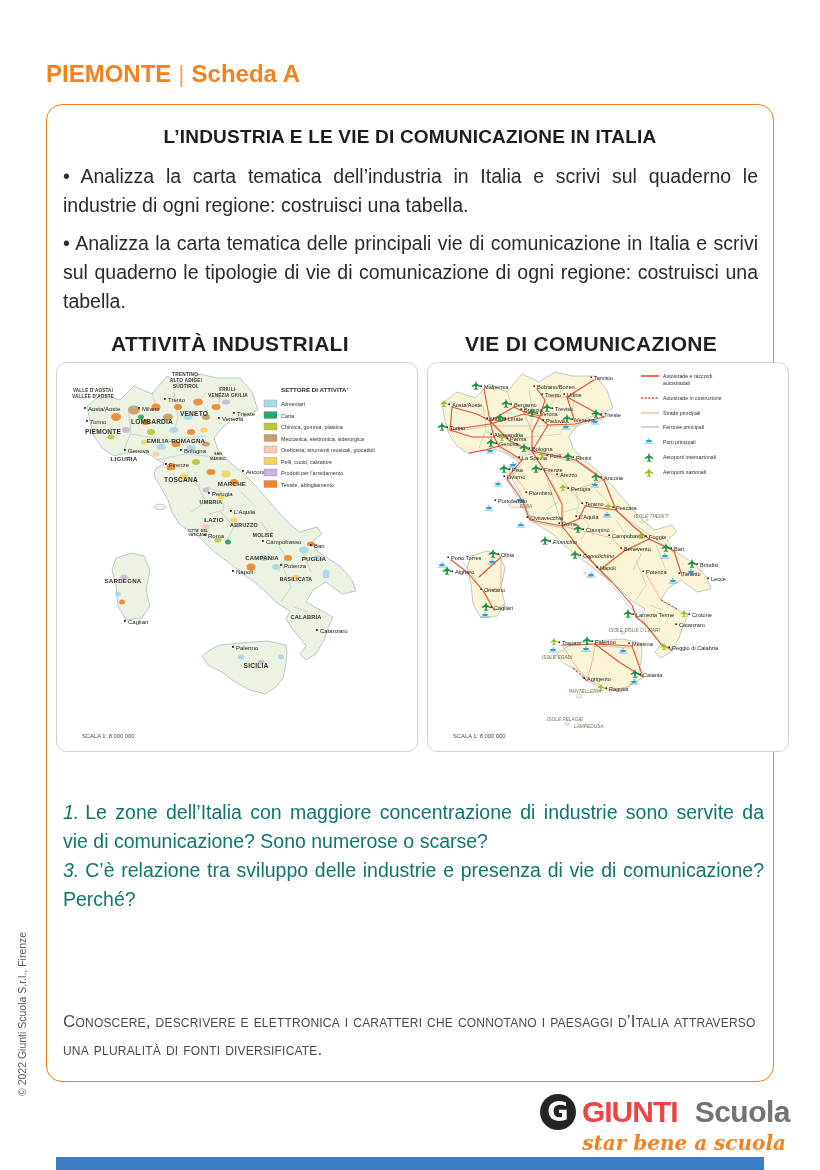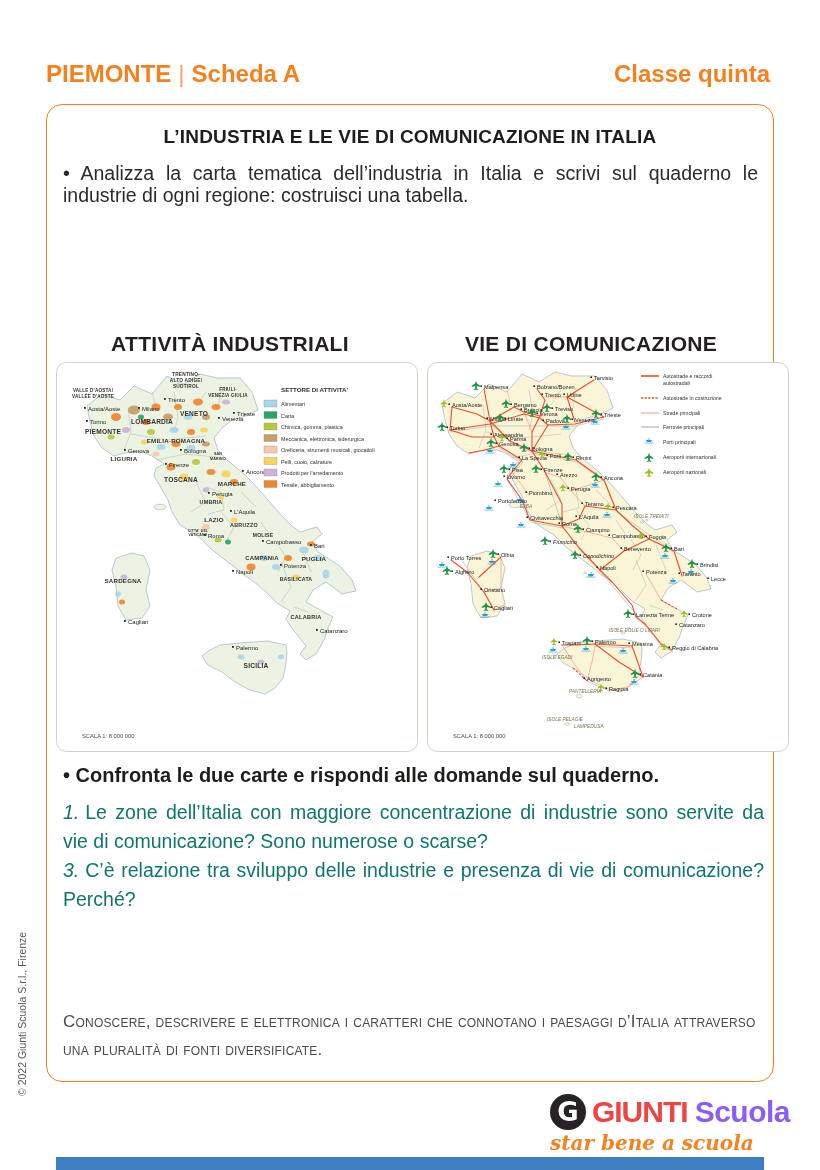--- a/index.html
+++ b/index.html
@@ -6,21 +6,21 @@
   .page{position:relative;width:820px;height:1170px;background:#fff;overflow:hidden;
         font-family:"Liberation Sans","DejaVu Sans",sans-serif;color:#231f20;}
   .hdr-left{position:absolute;left:46px;top:60px;font-size:24px;font-weight:bold;color:#f5801e;}
   .hdr-sep{font-weight:normal;color:#f8a45c;padding:0 7px;}
   .hdr-sheet{font-weight:bold;margin-top:40px;}
   .hdr-right{position:absolute;right:50px;top:60px;font-size:24px;font-weight:bold;color:#f5801e;}
   .box{position:absolute;left:46px;top:104px;width:726px;height:976px;
        border:1.5px solid #f5801e;border-radius:16px;}
   .box-title{position:absolute;top:21px;left:0;width:100%;text-align:center;
              font-size:19px;font-weight:bold;letter-spacing:.2px;color:#1d1d1b;}
-  .instr{position:absolute;top:57px;left:16px;width:695px;font-size:19.5px;line-height:22px;
+  .instr{position:absolute;top:57px;left:16px;width:695px;font-size:19.5px;line-height:29px;
          text-align:justify;color:#2b2b29;}
   .instr p{margin:0 0 9px 0;}
   .map-title{position:absolute;top:227px;font-size:21px;font-weight:bold;color:#29292
 7;text-align:center;letter-spacing:.3px;}
   #mtL{left:4px;width:358px;}
   #mtR{left:368px;width:352px;}
   .panel{position:absolute;top:257px;width:362px;height:390px;}
   #panL{left:9px;}
   #panR{left:380px;}
   .panel svg{width:100%;height:100%;display:block;}
@@ -32,40 +32,40 @@
   .objective{position:absolute;top:903px;left:16px;width:700px;font-variant:small-caps;
              font-size:17px;line-height:28px;color:#4a4a48;letter-spacing:.2px;}
   .copyright{position:absolute;left:16px;top:1096px;transform:rotate(-90deg);transform-origin:0 0;
              font-size:10.5px;color:#58585a;white-space:nowrap;}
   .logo{position:absolute;left:550px;top:1094px;width:240px;}
   .logo-row{display:flex;align-items:center;justify-content:flex-end;}
   .logo-mark{width:36px;height:36px;border-radius:50%;background:#272324;color:#fff;
              display:flex;align-items:center;justify-content:center;font-weight:bold;font-size:26px;
              font-family:"DejaVu Sans",sans-serif;margin-right:6px;flex:0 0 auto;}
   .logo-giunti{font-size:30px;font-weight:bold;color:#ef4444;letter-spacing:-1px;}
-  .logo-scuola{font-size:30px;font-weight:bold;color:#8b5cf6;margin-left:7px;letter-spacing:-.5px;}
-  .logo-tag{text-align:left;font-family:"DejaVu Serif",serif;font-style:italic;font-weight:bold;
+  .logo-scuola{font-size:30px;font-weight:bold;color:#737373;margin-left:17px;letter-spacing:-.5px;}
+  .logo-tag{text-align:right;font-family:"DejaVu Serif",serif;font-style:italic;font-weight:bold;
             font-size:20px;color:#f58220;margin-top:1px;padding-right:4px;}
   .bluebar{position:absolute;left:56px;right:56px;bottom:0;height:13px;background:#3d7dc1;}
 </style>
 </head>
 <body>
 
 <div class="page">
 
   <div class="hdr-left">
     <span>PIEMONTE</span><span class="hdr-sep">|</span><span class="hdr-sheet">Scheda A</span>
   </div>
-  <div class="hdr-right">Classe quinta</div>
 
   <div class="box">
     <div class="box-title">L’INDUSTRIA E LE VIE DI COMUNICAZIONE IN ITALIA</div>
 
     <div class="instr">
       <p>• Analizza la carta tematica dell’industria in Italia e scrivi sul quaderno le industrie di ogni regione: costruisci una tabella.</p>
+      <p>• Analizza la carta tematica delle principali vie di comunicazione in Italia e scrivi sul quaderno le tipologie di vie di comunicazione di ogni regione: costruisci una tabella.</p>
     </div>
 
     <div class="map-title" id="mtL">ATTIVITÀ INDUSTRIALI</div>
     <div class="map-title" id="mtR">VIE DI COMUNICAZIONE</div>
 
     <div class="panel" id="panL">
       <svg id="svg-ind" viewBox="0 0 362 390">
           <rect x="0.5" y="0.5" width="361" height="389" rx="10" fill="#ffffff" stroke="#ccd6c4" stroke-width="1"></rect>
           <g transform="translate(16,2)">
             <path d="M15,42 L30,30 L48,36 L62,22 L80,30 L95,12 L112,20 L128,10 L145,14 L168,14 L180,28 L186,46 L174,52 L160,56 L150,64 L142,74 L146,86 L155,96 L172,110 L182,120 L196,136 L208,150 L220,162 L228,168 L245,163 L250,170 L240,178 L246,188 L268,202 L280,216 L284,227 L270,230 L254,218 L241,226 L234,238 L250,247 L261,253 L256,264 L252,276 L244,290 L234,296 L228,290 L234,282 L227,273 L219,263 L214,255 L218,247 L205,239 L195,229 L186,221 L178,215 L172,211 L165,205 L152,195 L139,185 L127,173 L108,161 L100,148 L96,136 L88,122 L82,112 L84,104 L92,100 L80,92 L71,88 L57,88 L42,92 L30,84 L22,72 L18,58 Z" fill="#edf3e2" stroke="#9eb3bf" stroke-width="0.7" stroke-linejoin="round"></path>
@@ -623,21 +623,20 @@
             <text x="236" y="82" font-size="5.2" fill="#33322c">Porti principali</text>
             <path d="M0,-4.5 L1,-1.5 L4.5,0.9 L4.5,2 L1,1 L0.8,3.3 L2.3,4.5 L2.3,5.3 L0,4.7 L-2.3,5.3 L-2.3,4.5 L-0.8,3.3 L-1,1 L-4.5,2 L-4.5,0.9 L-1,-1.5 Z" transform="translate(222,95) scale(0.95)" fill="#1f9247"></path>
             <text x="236" y="97" font-size="5.2" fill="#33322c">Aeroporti internazionali</text>
             <path d="M0,-4.5 L1,-1.5 L4.5,0.9 L4.5,2 L1,1 L0.8,3.3 L2.3,4.5 L2.3,5.3 L0,4.7 L-2.3,5.3 L-2.3,4.5 L-0.8,3.3 L-1,1 L-4.5,2 L-4.5,0.9 L-1,-1.5 Z" transform="translate(222,110) scale(0.95)" fill="#95c11f"></path>
             <text x="236" y="112" font-size="5.2" fill="#33322c">Aeroporti nazionali</text>
           </g>
           <text x="26" y="376" font-size="5.8" fill="#4a4a4a">SCALA 1: 8 000 000</text>
         </svg>
     </div>
 
-    <div class="confronta">• Confronta le due carte e rispondi alle domande sul quaderno.</div>
 
     <div class="questions">
       <p><span class="qnum">1.</span><span>Le zone dell’Italia con maggiore concentrazione di industrie sono servite da vie di comunicazione? Sono numerose o scarse?</span></p>
       <p><span class="qnum">3.</span><span>C’è relazione tra sviluppo delle industrie e presenza di vie di comunicazione? Perché?</span></p>
     </div>
 
     <div class="objective">Conoscere, descrivere e elettronica i caratteri che connotano i paesaggi d’Italia attraverso una pluralità di fonti diversificate.</div>
   </div>
 
   <div class="copyright">© 2022 Giunti Scuola S.r.l., Firenze</div>

